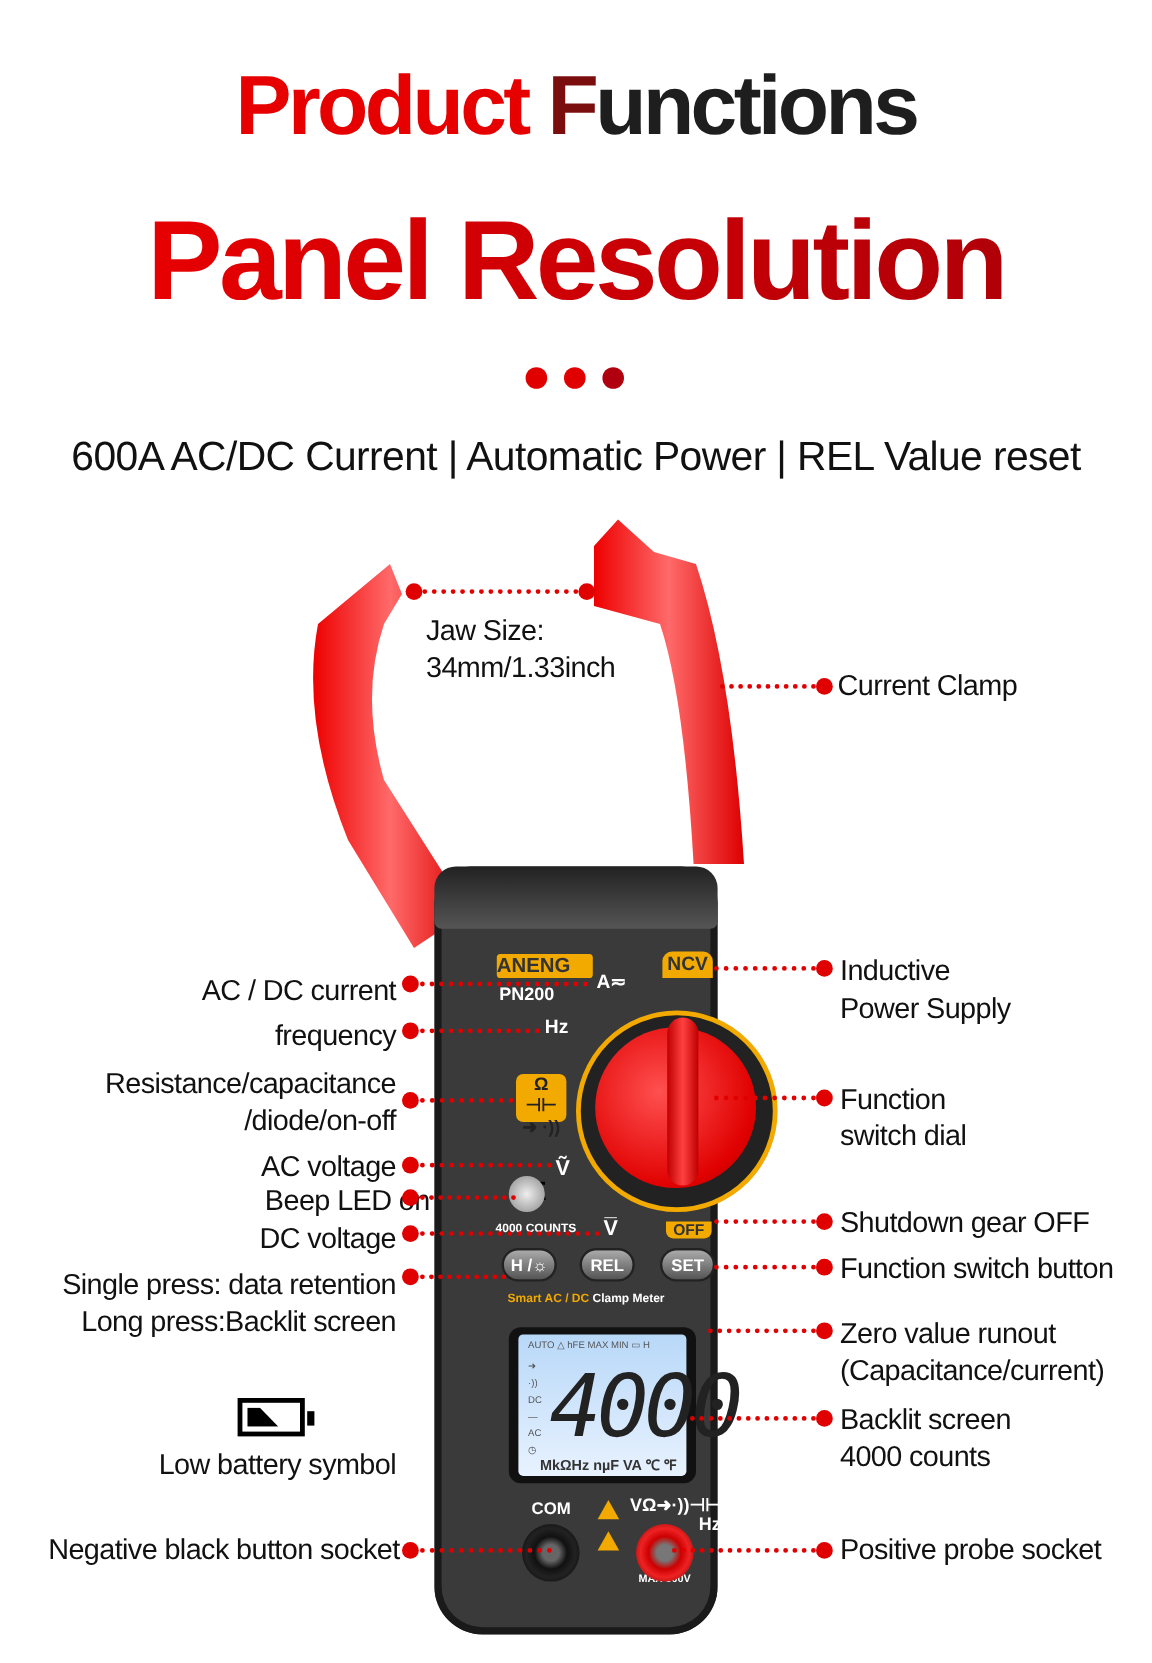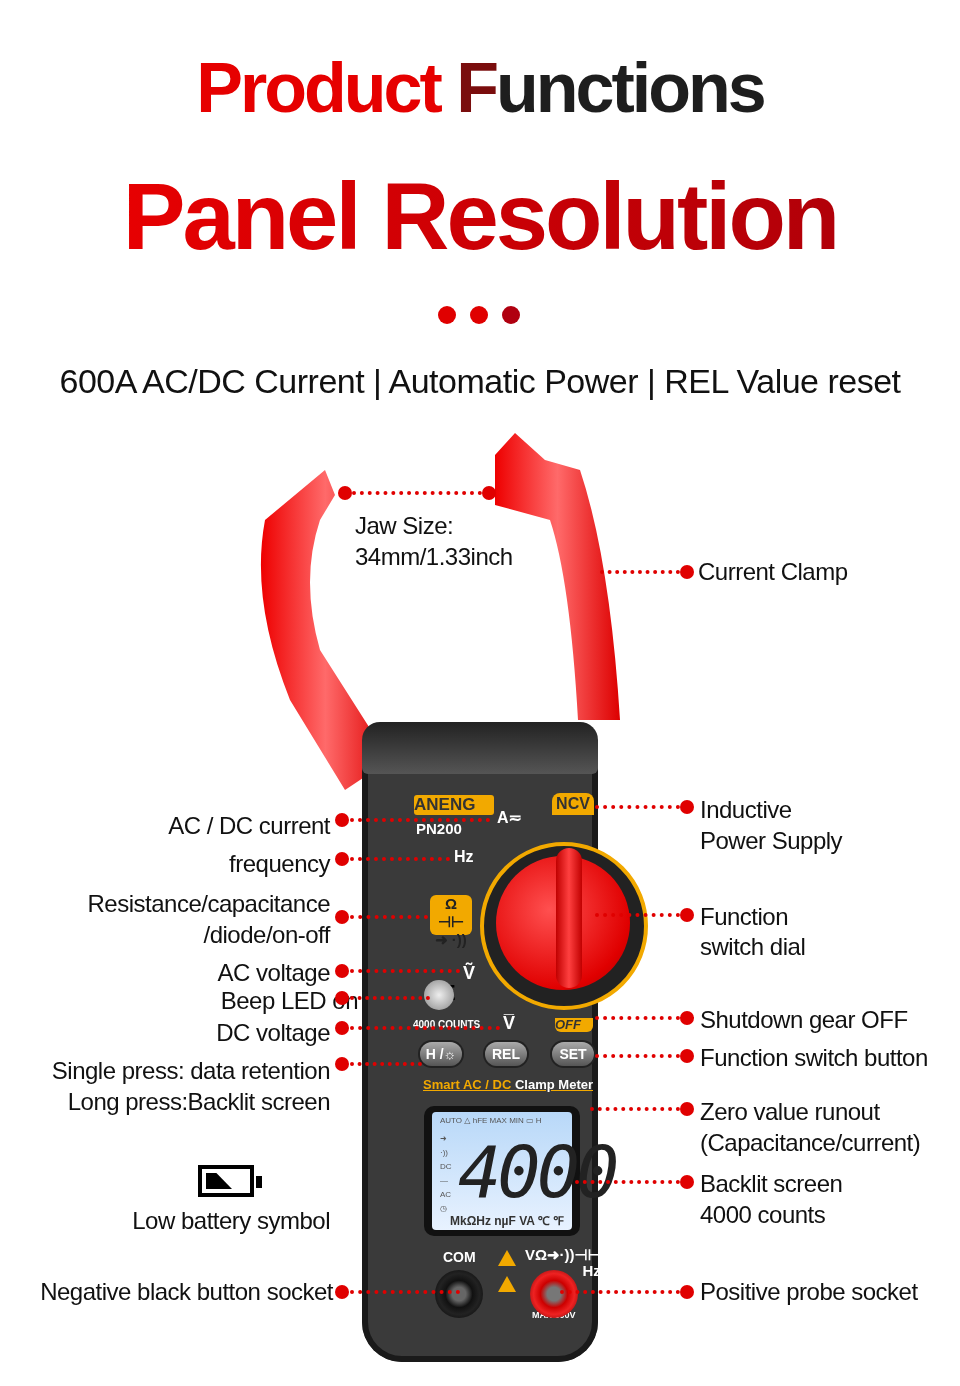--- a/index.html
+++ b/index.html
@@ -23,23 +23,23 @@
   .model{position:absolute;left:416px;top:820px;color:#fff;font-weight:bold;font-size:15px;}
   .ncv{position:absolute;left:552px;top:793px;width:42px;height:22px;background:#f2a900;color:#333;font-weight:bold;font-size:16px;text-align:center;line-height:22px;border-radius:8px 8px 0 0;}
   .ring{position:absolute;left:480px;top:842px;width:160px;height:160px;border-radius:50%;background:#222;border:4px solid #f2a900;}
   .dial{position:absolute;left:496px;top:856px;width:134px;height:134px;border-radius:50%;background:radial-gradient(circle at 40% 40%,#ff5050,#e00000 70%,#a00000);}
   .knob{position:absolute;left:556px;top:848px;width:26px;height:140px;background:linear-gradient(90deg,#c00000,#ff4040,#c00000);border-radius:13px;}
   .mark{position:absolute;color:#fff;font-weight:bold;font-size:16px;}
   .ohm{position:absolute;left:430px;top:895px;width:42px;height:40px;background:#f2a900;border-radius:6px;color:#222;font-size:15px;text-align:center;line-height:18px;font-weight:bold;}
   .ce{position:absolute;left:425px;top:980px;color:#000000;font-size:22px;font-weight:bold;}
   .beep{position:absolute;left:424px;top:980px;width:30px;height:30px;border-radius:50%;background:radial-gradient(#eee,#888);}
   .counts{position:absolute;left:413px;top:1019px;color:#fff;font-size:10px;font-weight:bold;}
-  .off{position:absolute;left:555px;top:1018px;width:38px;height:14px;background:#f2a900;color:#333;font-size:13px;font-weight:bold;text-align:left;line-height:14px;border-radius:0 0 6px 6px;font-style:italic;}
+  .off{position:absolute;left:555px;top:1018px;width:38px;height:14px;background:#f2a900;color:#333;font-size:13px;font-weight:bold;text-align:center;line-height:14px;border-radius:0 0 6px 6px;}
   .btn{position:absolute;top:1042px;width:42px;height:24px;border-radius:12px;background:linear-gradient(#aaa,#555);color:#fff;font-weight:bold;font-size:14px;text-align:center;line-height:24px;box-shadow:0 0 0 2px #222;}
-  .smart{position:absolute;left:423px;top:1077px;font-size:13px;font-weight:bold;color:#f2a900;text-decoration:underline;}
+  .smart{position:absolute;left:423px;top:1077px;font-size:10px;font-weight:bold;color:#f2a900;}
   .smart span{color:#fff;}
   .lcd{position:absolute;left:424px;top:1106px;width:156px;height:130px;border-radius:10px;background:#111;}
   .lcdin{position:absolute;left:432px;top:1112px;width:140px;height:118px;background:linear-gradient(#b8d8f8,#e8f2ff);border-radius:4px;}
   .lcdtop{position:absolute;left:440px;top:1116px;font-size:8px;color:#555;}
   .lcdnum{position:absolute;left:458px;top:1130px;font-family:"DejaVu Sans Mono",monospace;font-size:72px;color:#222;letter-spacing:-4px;font-style:italic;}
   .lcdunits{position:absolute;left:450px;top:1212px;font-size:12px;color:#333;font-weight:bold;}
   .lcdside{position:absolute;left:440px;top:1132px;font-size:8px;color:#555;line-height:14px;}
   .com{position:absolute;left:443px;top:1249px;color:#fff;font-weight:bold;font-size:14px;}
   .vohm{position:absolute;left:525px;top:1247px;color:#fff;font-weight:bold;font-size:15px;line-height:16px;text-align:right;}
   .sock{position:absolute;top:1270px;width:48px;height:48px;border-radius:50%;}

